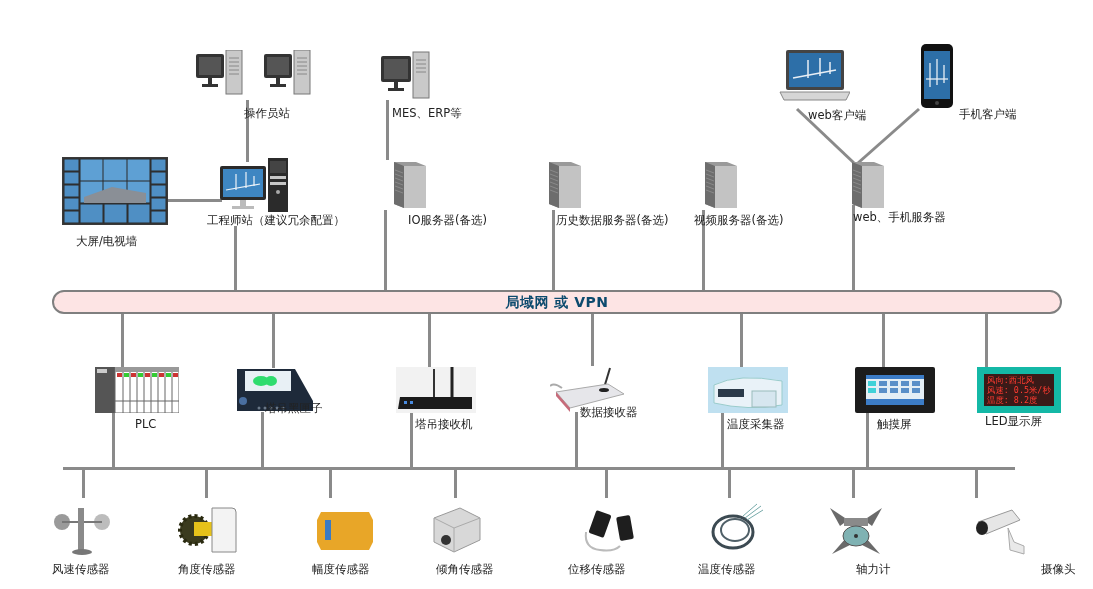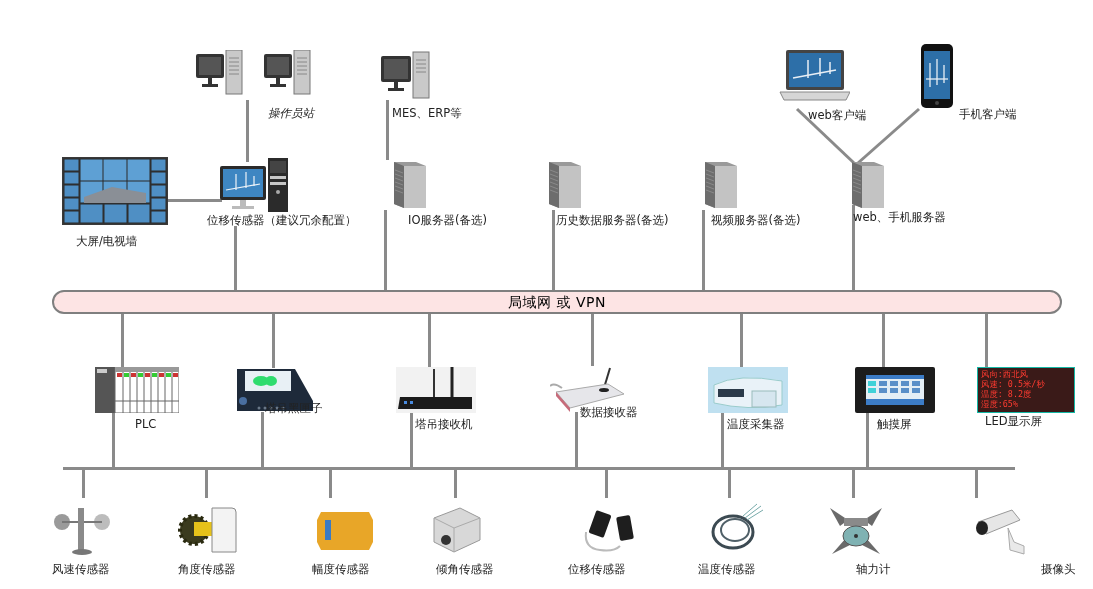--- a/index.html
+++ b/index.html
@@ -4,22 +4,22 @@
 <style>
   html,body{margin:0;padding:0;background:#ffffff;}
   body{width:1093px;height:589px;position:relative;overflow:hidden;font-family:"DejaVu Sans","Liberation Sans",sans-serif;color:#222;}
   .ln{position:absolute;background:#8a8a8a;}
   .v{width:3px;}
   .h{height:3px;}
   .lbl{position:absolute;font-size:11.5px;color:#222;white-space:nowrap;line-height:14px;}
   .node{position:absolute;}
   svg{display:block;}
   .bus{position:absolute;left:52px;top:290px;width:1010px;height:24px;border:2.5px solid #7f7f7f;border-radius:14px;background:#fde4e4;box-sizing:border-box;}
-  .bus-text{position:absolute;left:0;right:0;top:2px;text-align:center;font-weight:normal;font-size:14px;letter-spacing:0.5px;color:#000000;}
-  .led{position:absolute;left:977px;top:367px;width:98px;height:46px;background:#3a1a18;border:1px solid #14b8a6;box-sizing:border-box;padding:1px 3px;font-size:8.4px;line-height:10px;color:#ff3b30;font-family:"DejaVu Sans Mono",monospace;white-space:nowrap;overflow:hidden;}
+  .bus-text{position:absolute;left:0;right:0;top:2px;text-align:center;font-weight:bold;font-size:14px;letter-spacing:0.5px;color:#0c4a6e;}
+  .led{position:absolute;left:977px;top:367px;width:84px;height:46px;background:#3a1a18;border:7px solid #14b8a6;box-sizing:border-box;padding:1px 3px;font-size:8.4px;line-height:10px;color:#ff3b30;font-family:"DejaVu Sans Mono",monospace;white-space:nowrap;overflow:hidden;}
 </style>
 </head>
 <body>
 
 <div class="ln v" style="left:246px;top:100px;height:62px;"></div>
 <div class="ln v" style="left:386px;top:100px;height:60px;"></div>
 
 <div class="ln h" style="left:166px;top:199px;width:56px;"></div>
 
 <div class="ln v" style="left:234px;top:226px;height:66px;"></div>
@@ -88,21 +88,21 @@
       <g stroke="#888" stroke-width="1">
           <line x1="35" y1="8" x2="45" y2="8"></line>
           <line x1="35" y1="12" x2="45" y2="12"></line>
           <line x1="35" y1="16" x2="45" y2="16"></line>
           <line x1="35" y1="20" x2="45" y2="20"></line>
           <line x1="35" y1="24" x2="45" y2="24"></line>
         </g>
     </g>
   </svg>
 </div>
-<div class="lbl" style="left:268px;top:106px;font-style:italic;">操作员站</div>
+<div class="lbl" style="left:244px;top:106px;">操作员站</div>
 
 <div class="node" style="left:379px;top:50px;">
   <svg width="64" height="50" viewBox="0 0 64 50">
     <rect x="2" y="6" width="30" height="26" rx="2" fill="#333"></rect>
       <rect x="5" y="9" width="24" height="20" fill="#555"></rect>
     <rect x="15" y="32" width="4" height="6" fill="#333"></rect>
       <rect x="9" y="38" width="16" height="3" fill="#333"></rect>
     <rect x="34" y="2" width="16" height="46" fill="#c9c9c9" stroke="#777"></rect>
     <g stroke="#888" stroke-width="1">
         <line x1="37" y1="10" x2="47" y2="10"></line>
@@ -185,21 +185,21 @@
       </g>
     <rect x="22" y="42" width="6" height="6" fill="#bbb"></rect>
       <rect x="14" y="48" width="22" height="3" fill="#bbb"></rect>
     <rect x="50" y="0" width="20" height="54" fill="#2b2b2b"></rect>
     <rect x="52" y="3" width="16" height="12" fill="#444"></rect>
     <rect x="52" y="18" width="16" height="3" fill="#c7c7c7"></rect>
       <rect x="52" y="24" width="16" height="3" fill="#c7c7c7"></rect>
     <circle cx="60" cy="34" r="2" fill="#aaa"></circle>
   </svg>
 </div>
-<div class="lbl" style="left:207px;top:213px;">位移传感器（建议冗余配置）</div>
+<div class="lbl" style="left:207px;top:213px;">工程师站（建议冗余配置）</div>
 
 <div class="node" style="left:392px;top:160px;">
   <svg width="36" height="50" viewBox="0 0 36 50">
     <path d="M2 2 L24 2 L34 6 L34 48 L12 48 L2 44 Z" fill="#9a9a9a"></path>
     <path d="M2 2 L12 6 L12 48 L2 44 Z" fill="#6d6d6d"></path>
     <path d="M12 6 L34 6 L34 48 L12 48 Z" fill="#c3c3c3"></path>
     <g stroke="#8a8a8a" stroke-width="1">
         <line x1="3" y1="10" x2="11" y2="13"></line>
         <line x1="3" y1="14" x2="11" y2="17"></line>
         <line x1="3" y1="18" x2="11" y2="21"></line>
@@ -236,21 +236,21 @@
     <g stroke="#8a8a8a" stroke-width="1">
         <line x1="3" y1="10" x2="11" y2="13"></line>
         <line x1="3" y1="14" x2="11" y2="17"></line>
         <line x1="3" y1="18" x2="11" y2="21"></line>
         <line x1="3" y1="22" x2="11" y2="25"></line>
         <line x1="3" y1="26" x2="11" y2="29"></line>
         <line x1="3" y1="30" x2="11" y2="33"></line>
       </g>
   </svg>
 </div>
-<div class="lbl" style="left:711px;top:213px;">视频服务器(备选)</div>
+<div class="lbl" style="left:694px;top:213px;">视频服务器(备选)</div>
 
 <div class="node" style="left:850px;top:160px;">
   <svg width="36" height="50" viewBox="0 0 36 50">
     <path d="M2 2 L24 2 L34 6 L34 48 L12 48 L2 44 Z" fill="#9a9a9a"></path>
     <path d="M2 2 L12 6 L12 48 L2 44 Z" fill="#6d6d6d"></path>
     <path d="M12 6 L34 6 L34 48 L12 48 Z" fill="#c3c3c3"></path>
     <g stroke="#8a8a8a" stroke-width="1">
         <line x1="3" y1="10" x2="11" y2="13"></line>
         <line x1="3" y1="14" x2="11" y2="17"></line>
         <line x1="3" y1="18" x2="11" y2="21"></line>

